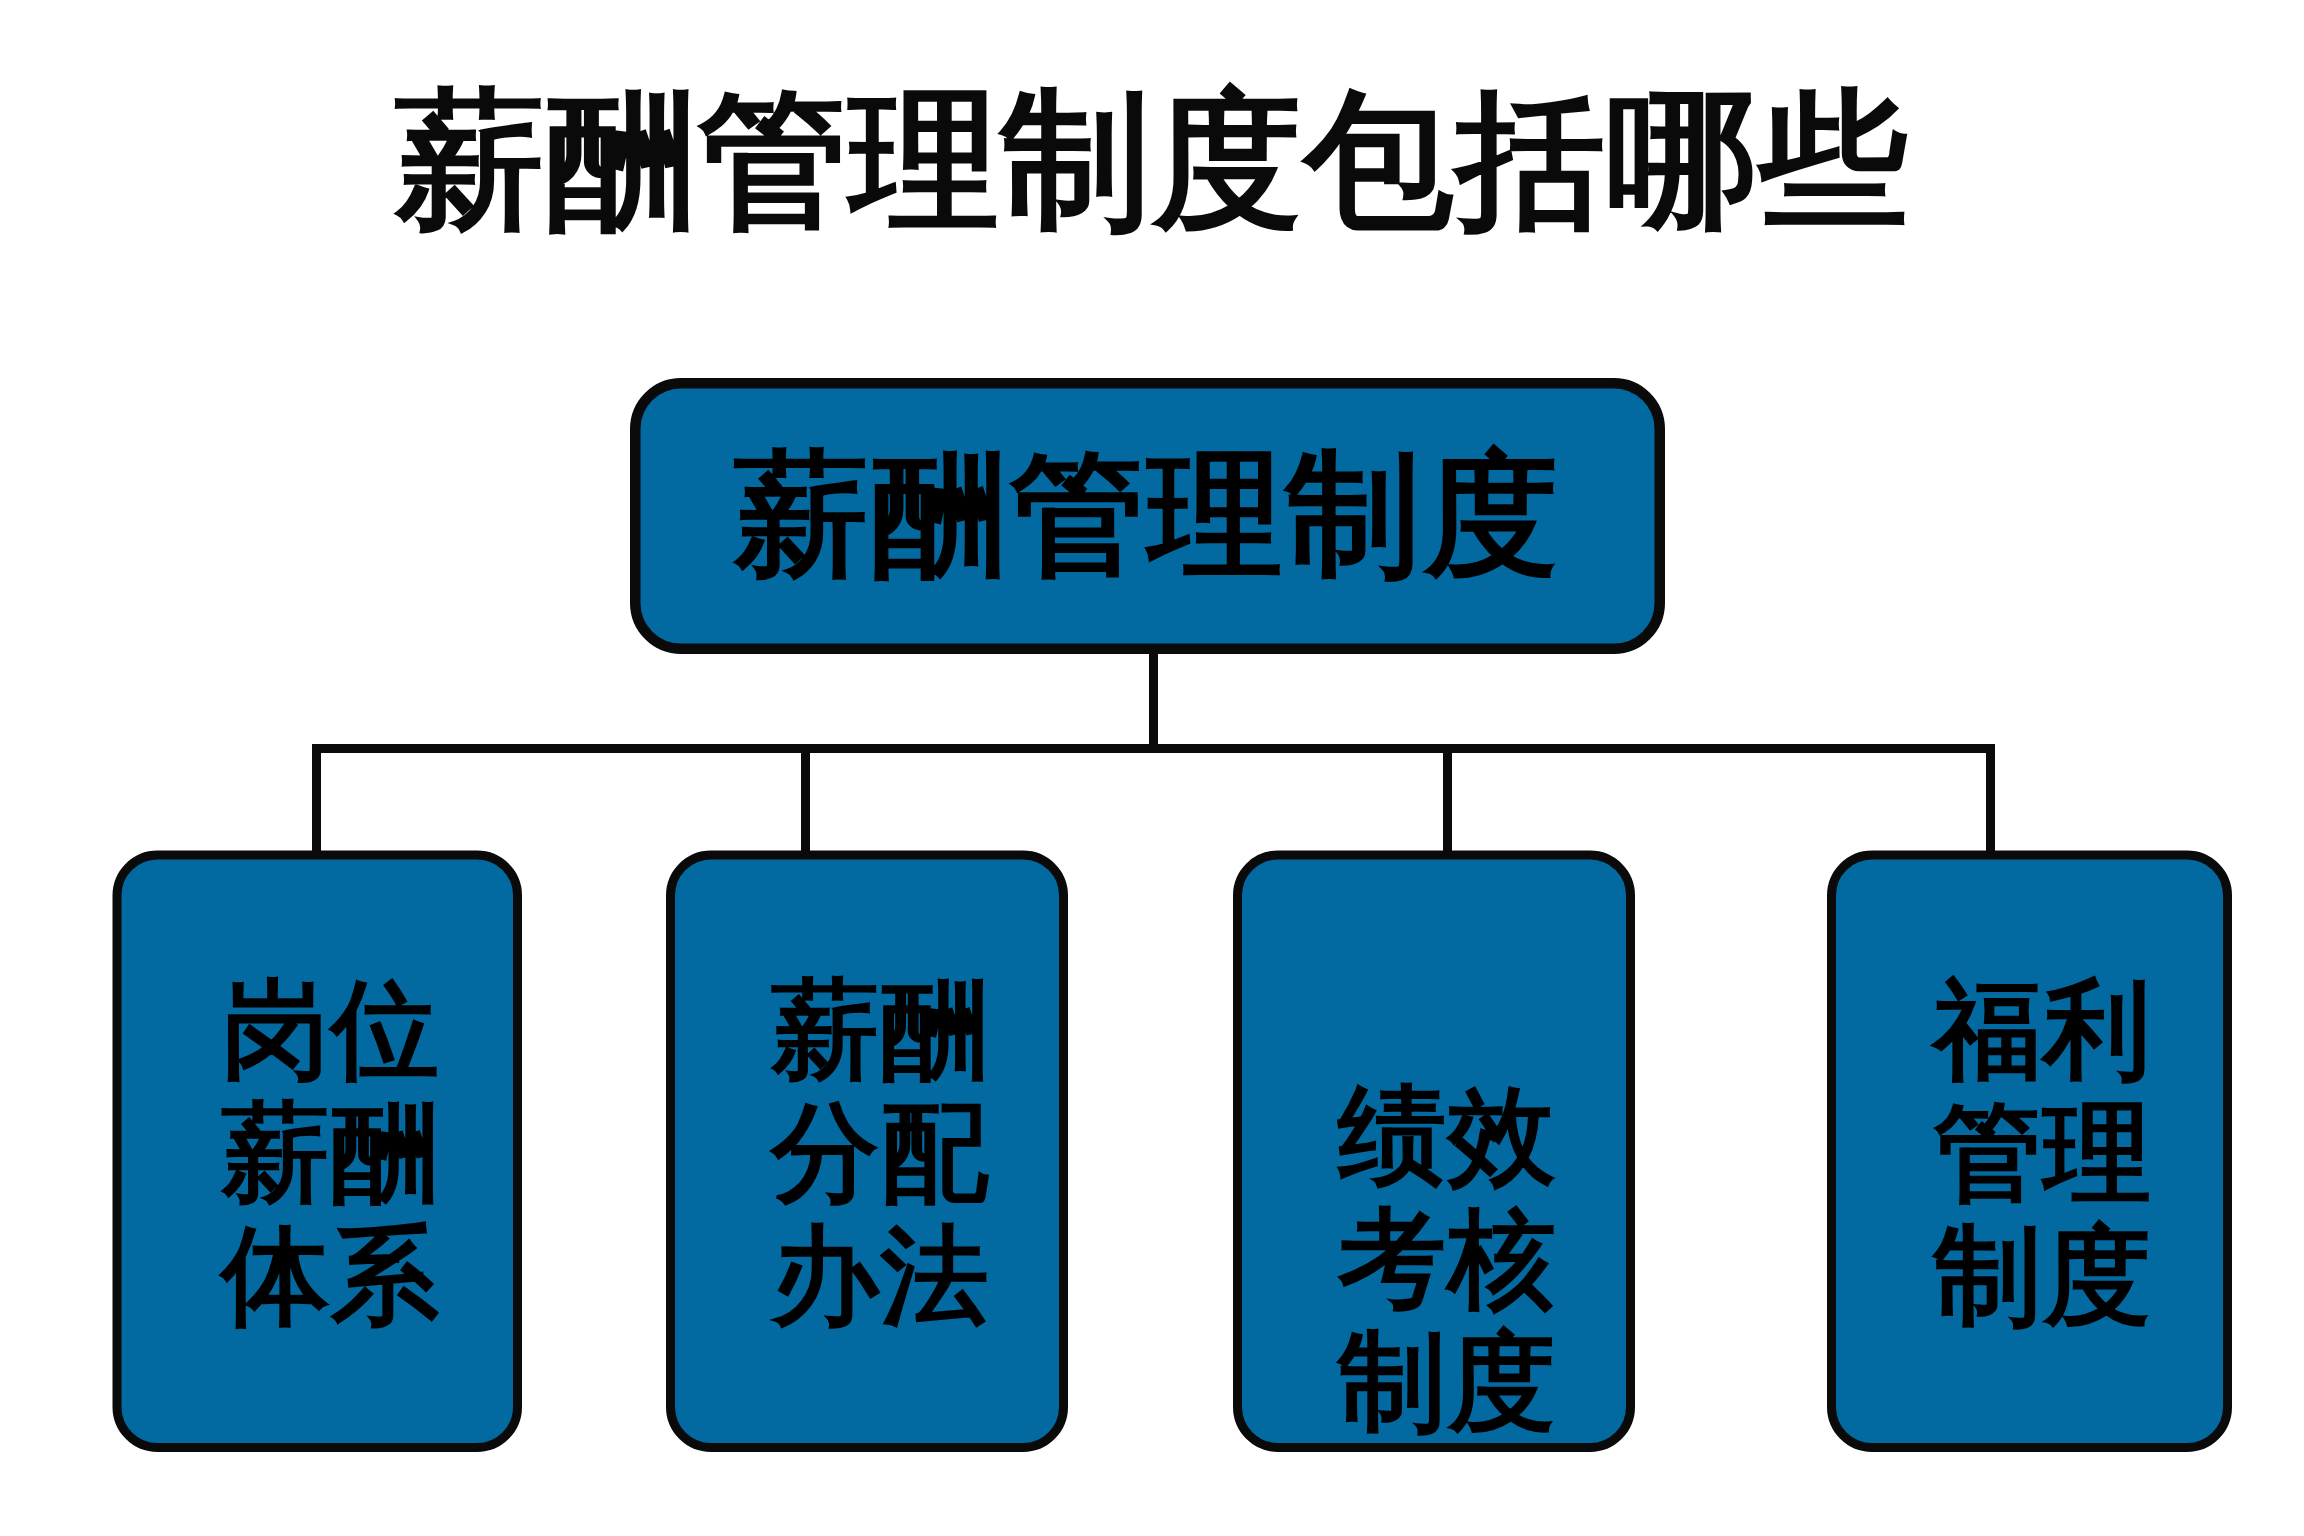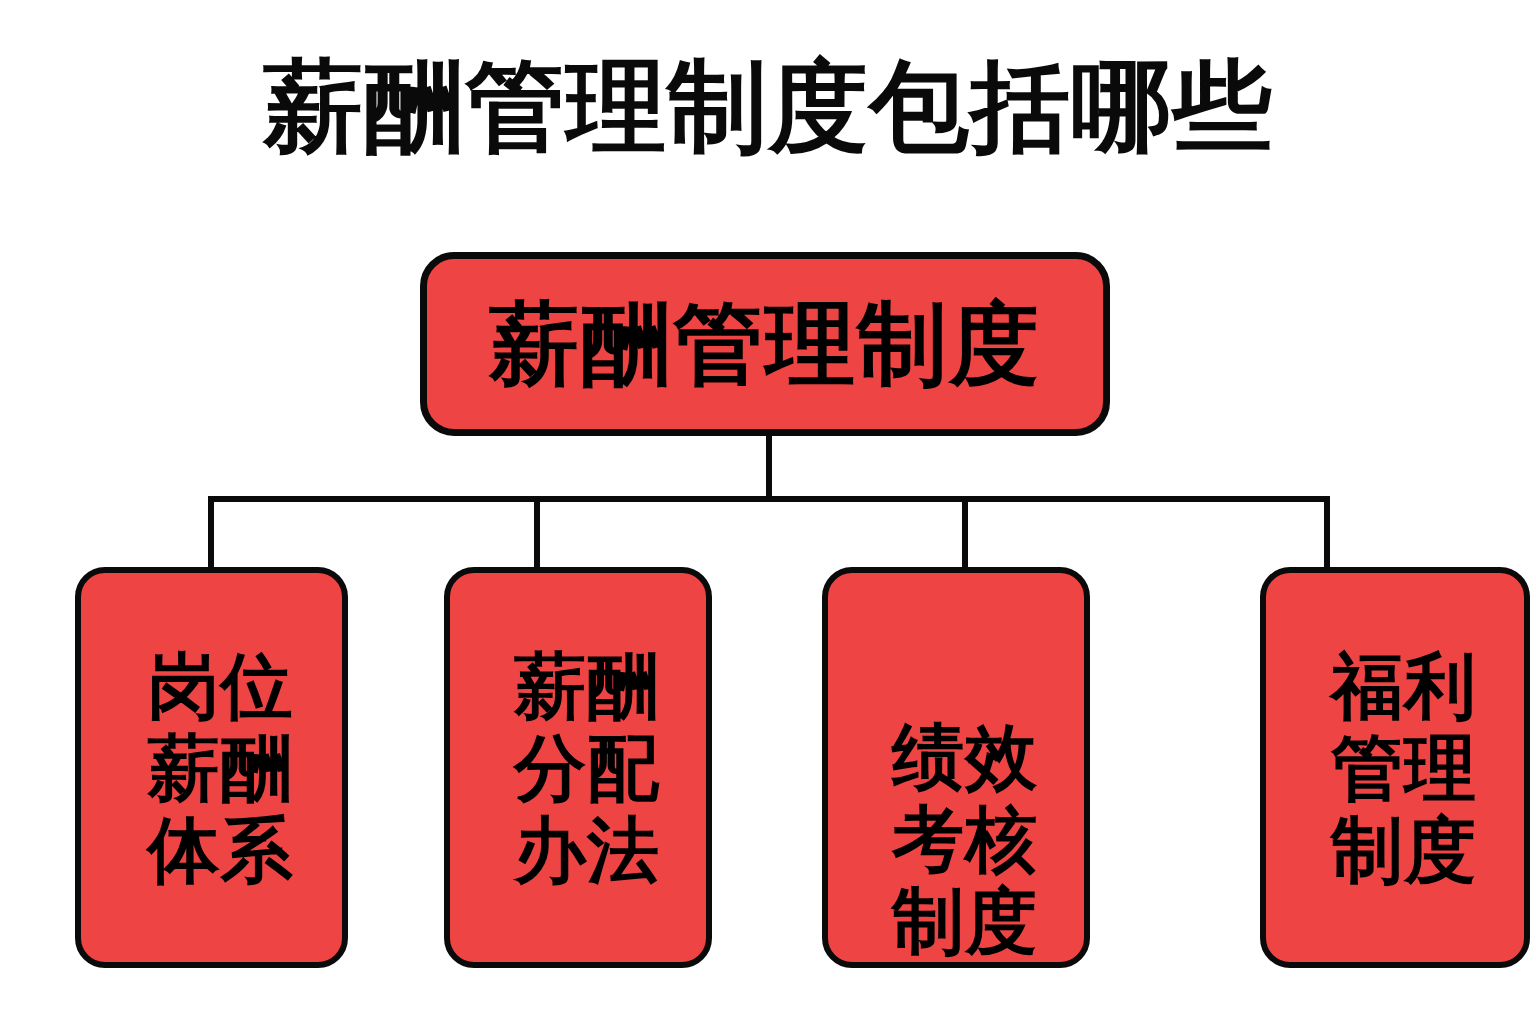--- a/index.html
+++ b/index.html
@@ -44,21 +44,21 @@
     left: 0;
     top: 0;
     width: 1536px;
     height: 1024px;
   }
 
   
   .node {
     position: absolute;
     box-sizing: border-box;
-    background: #ef4444;
+    background: #0369a1;
     border: 6px solid #0a0a0a;
     display: flex;
     align-items: center;
     justify-content: center;
     text-align: center;
   }
 
   .node-root {
     left: 420px;
     top: 252px;
@@ -77,21 +77,21 @@
 
   .node-child {
     top: 567px;
     width: 273px;
     height: 401px;
     border-radius: 30px;
   }
   .node-child-1 { left: 75px; }
   .node-child-2 { left: 444px; width: 268px; }
   .node-child-3 { left: 822px; width: 268px; align-items: flex-end; }
-  .node-child-4 { left: 1260px; width: 270px; }
+  .node-child-4 { left: 1218px; width: 270px; }
 
   .node-child .node-label {
     font-size: 72px;
     line-height: 82px;
     font-weight: 700;
     letter-spacing: 1px;
     white-space: pre-line;
     margin-left: 18px;
   }
 

